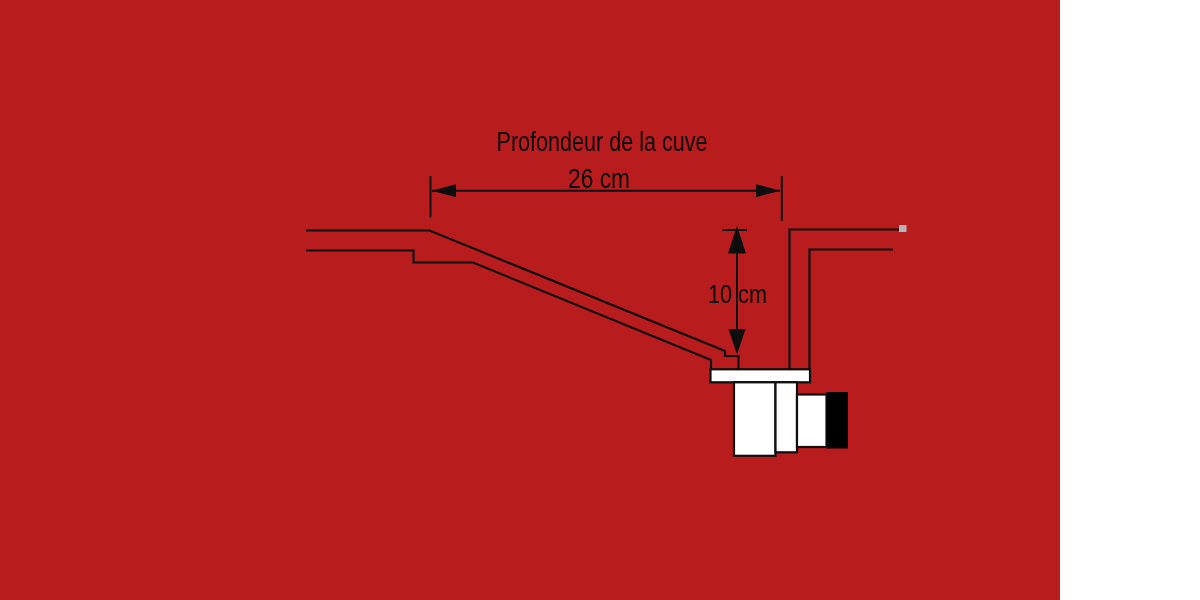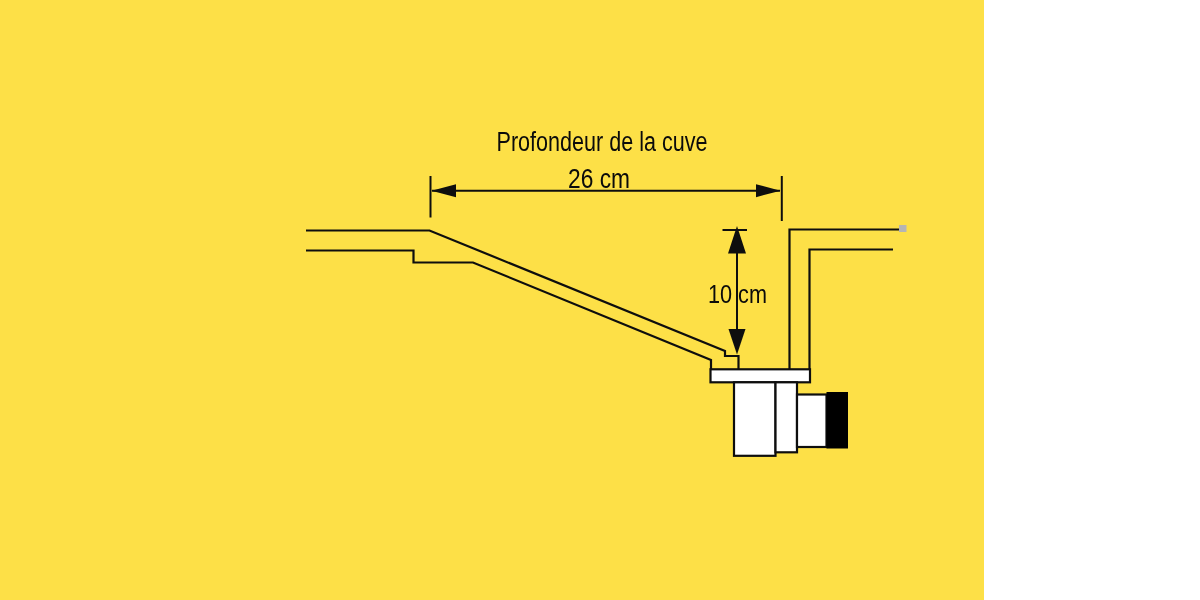--- a/index.html
+++ b/index.html
@@ -2,23 +2,23 @@
 <html><head>
 <meta charset="utf-8">
 <style>
   html, body {
     margin: 0;
     padding: 0;
     background: #ffffff;
   }
   #stage {
     position: relative;
-    width: 984px;
+    width: 1060px;
     height: 600px;
-    background: #fde047;
+    background: #b91c1c;
     overflow: hidden;
   }
   svg {
     display: block;
     width: 1200px;
     height: 600px;
   }
   .ln {
     stroke: #0e0e0e;
     stroke-width: 2.2;

